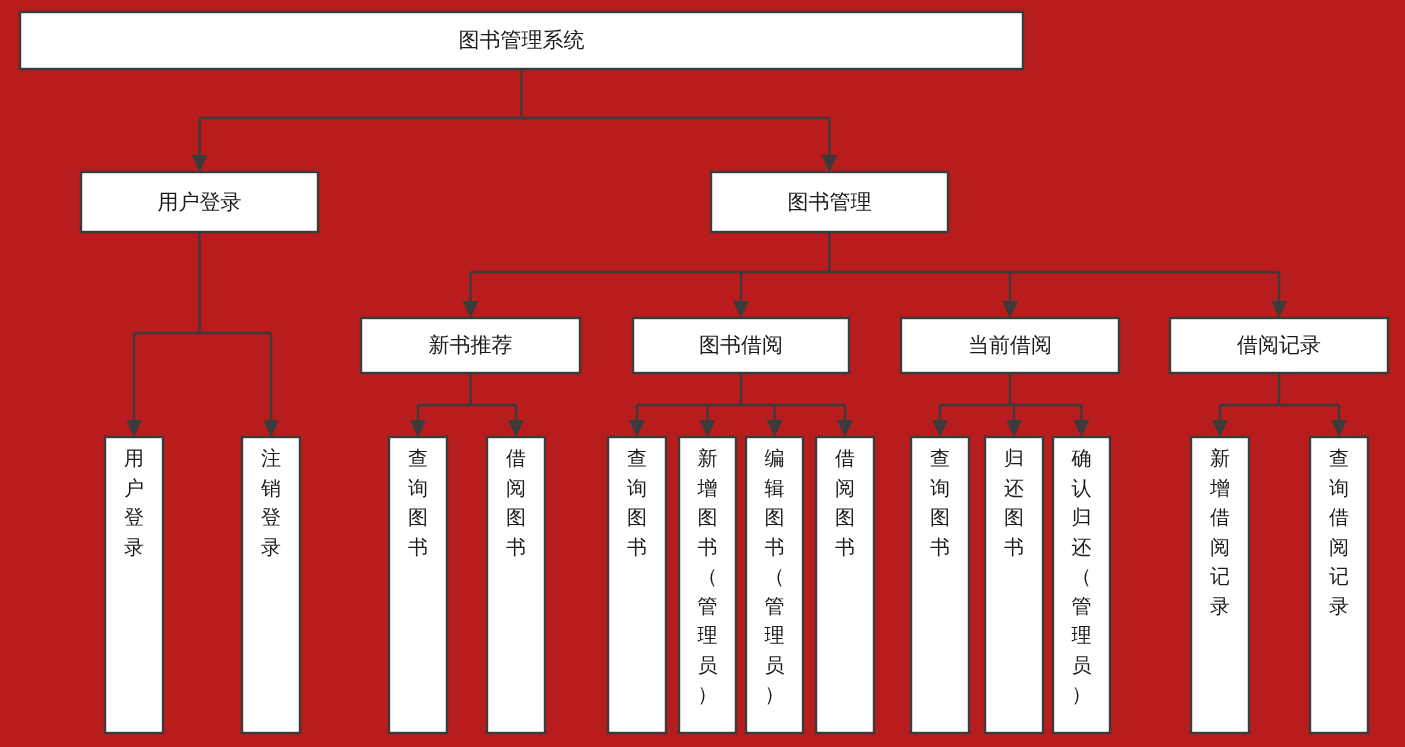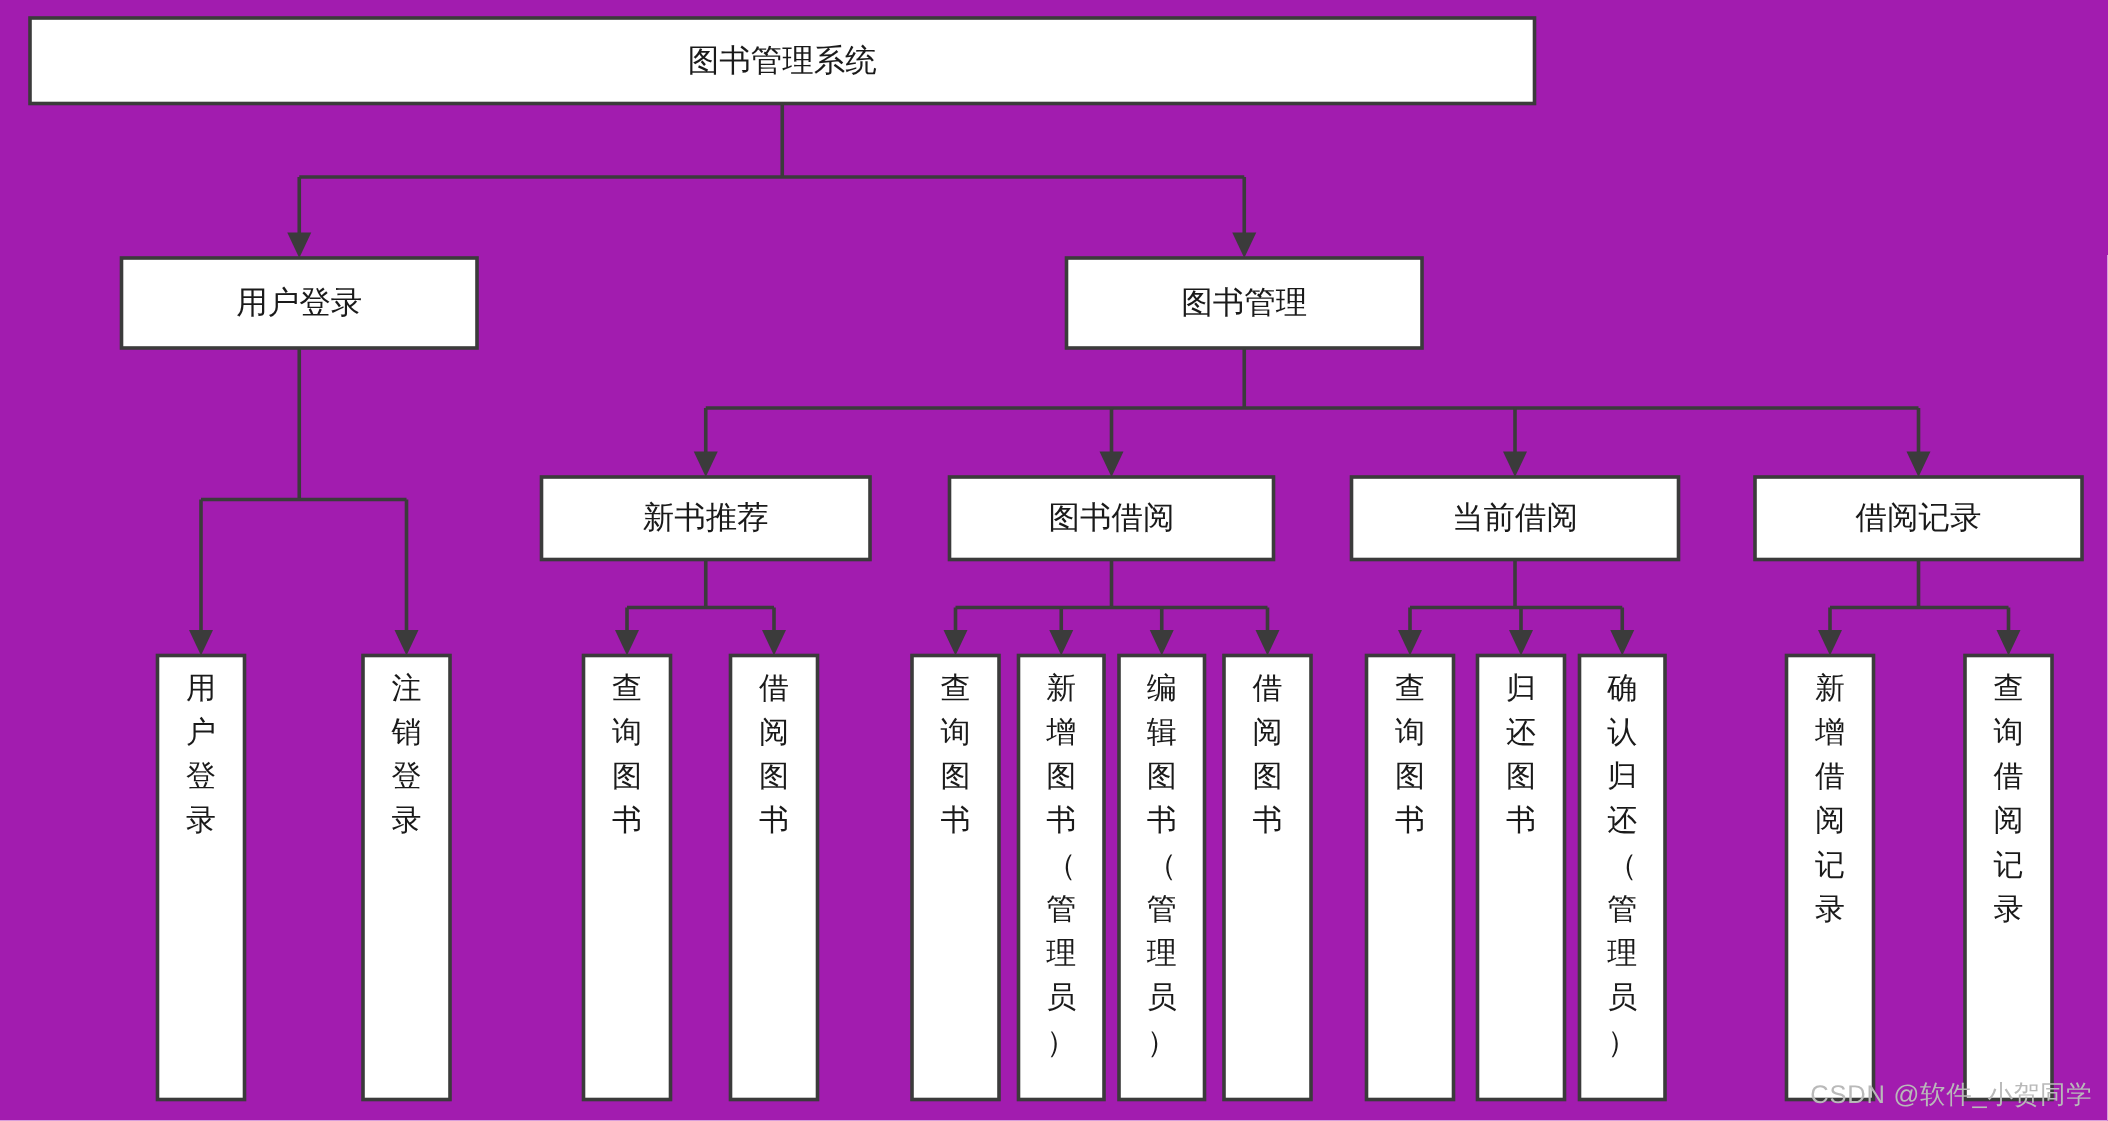--- a/index.html
+++ b/index.html
@@ -8,21 +8,21 @@
     padding: 0;
     background: #ffffff;
   }
   body {
     font-family: "Liberation Sans", "DejaVu Sans", sans-serif;
   }
   #diagram-root {
     position: relative;
     width: 1405px;
     height: 747px;
-    background: #a21caf;
+    background: #b91c1c;
     overflow: hidden;
     text-decoration: underline;
   }
   svg.diagram-canvas {
     position: absolute;
     left: 0;
     top: 0;
     width: 1405px;
     height: 747px;
     display: block;
@@ -202,14 +202,13 @@
         <g>
           <rect x="1191" y="437" width="58" height="296" class="node-box"></rect>
           <text x="1220" y="465" class="node-label-v"><tspan x="1220" y="465">新</tspan><tspan x="1220" y="494.5">增</tspan><tspan x="1220" y="524">借</tspan><tspan x="1220" y="553.5">阅</tspan><tspan x="1220" y="583">记</tspan><tspan x="1220" y="612.5">录</tspan></text>
         </g>
         <g>
           <rect x="1310" y="437" width="58" height="296" class="node-box"></rect>
           <text x="1339" y="465" class="node-label-v"><tspan x="1339" y="465">查</tspan><tspan x="1339" y="494.5">询</tspan><tspan x="1339" y="524">借</tspan><tspan x="1339" y="553.5">阅</tspan><tspan x="1339" y="583">记</tspan><tspan x="1339" y="612.5">录</tspan></text>
         </g>
       </g>
     </svg>
-  <div class="watermark">CSDN @软件_小贺同学</div>
 </div>
 
 </body></html>

